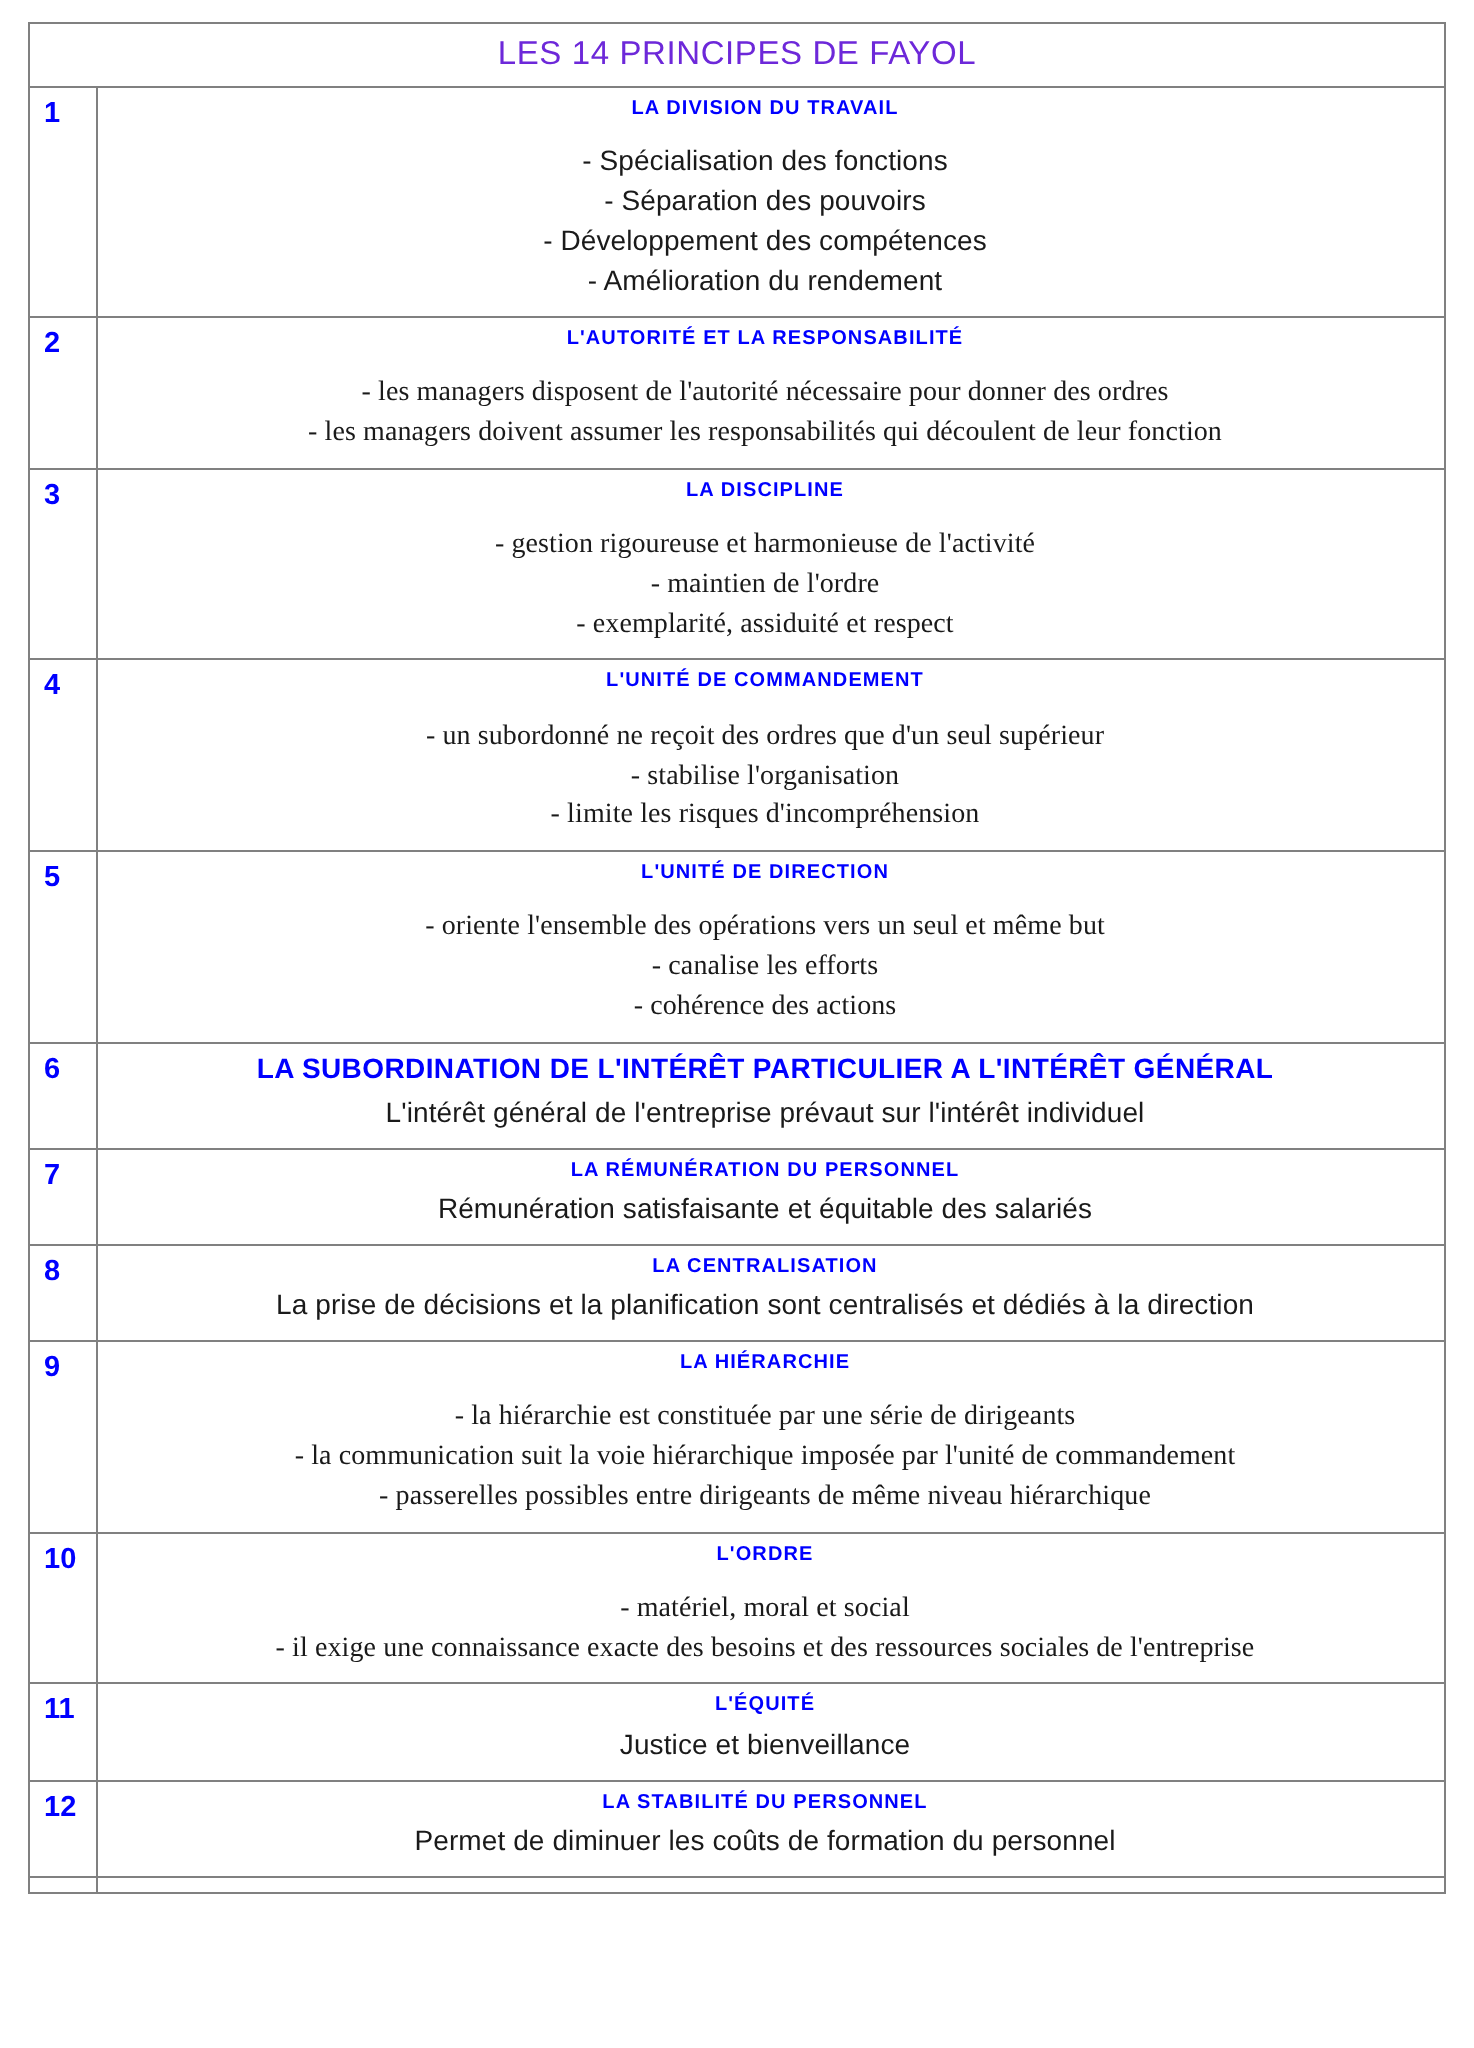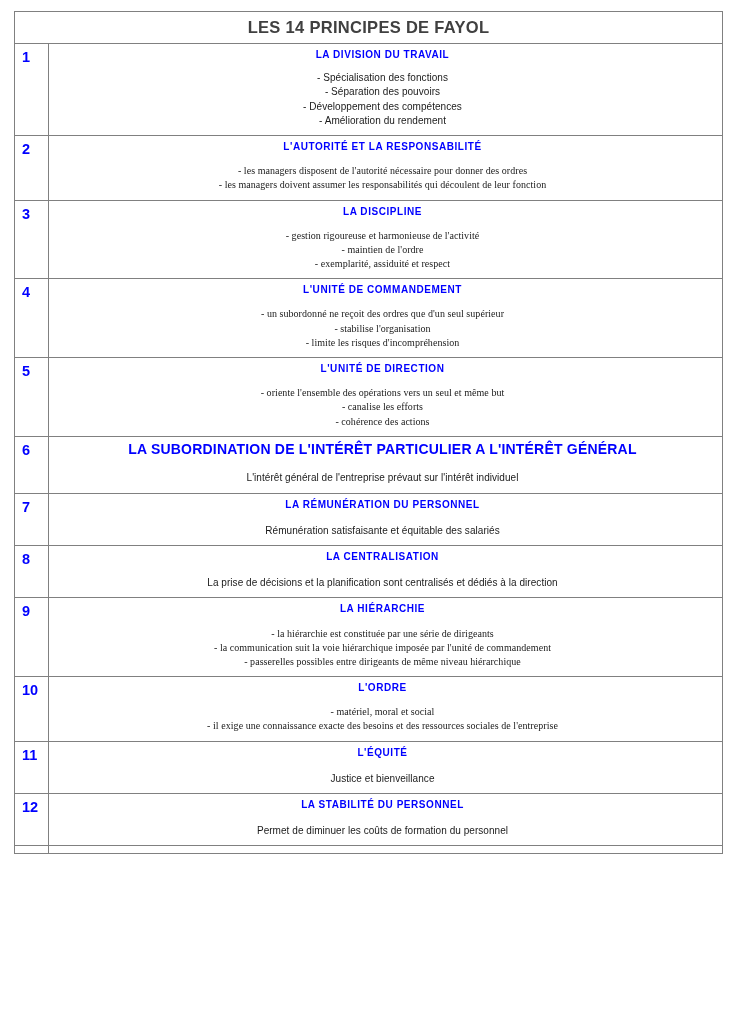--- a/index.html
+++ b/index.html
@@ -36,22 +36,22 @@
 
   .doc-title-row td {
     border: 1px solid #808080;
     height: 31px;
     padding: 0;
     text-align: center;
     vertical-align: middle;
   }
   .doc-title {
     font-size: 16.5px;
-    font-weight: bold;
-    color: #404040;
+    font-weight: normal;
+    color: #6d28d9;
     letter-spacing: 0.3px;
     line-height: 1.1;
   }
 
   .principle-row > td {
     border: 1px solid #808080;
     padding: 0;
     vertical-align: top;
   }
 
@@ -88,36 +88,36 @@
     letter-spacing: 0.2px;
     font-size: 14px;
   }
 
   .details {
     margin: 0;
     padding: 0;
     list-style: none;
   }
   .details li {
-    font-size: 10px;
+    font-size: 14px;
     font-weight: normal;
     color: #1a1a1a;
     line-height: 1.42;
     letter-spacing: 0.05px;
     white-space: nowrap;
   }
   .details.spaced {
     margin-top: 12px;
     font-family: Liberation Serif, serif;
   }
   .details.spaced-sm {
     margin-top: 11px;
   }
   .details.spaced-lg {
-    margin-top: 14px;
+    margin-top: 4px;
   }
 </style>
 </head>
 <body>
 
 <div id="page">
   <table id="fayol-table">
     <tbody>
       <tr class="doc-title-row">
         <td colspan="2">

